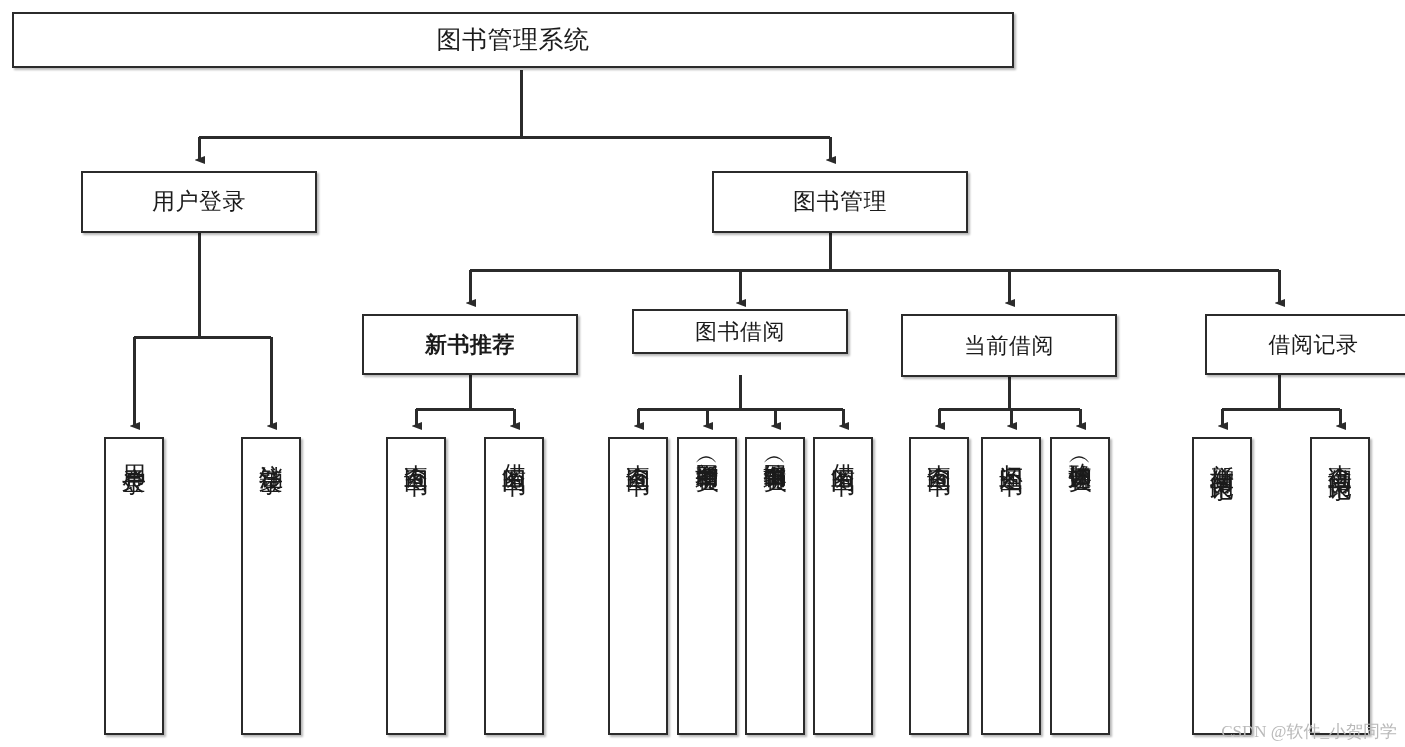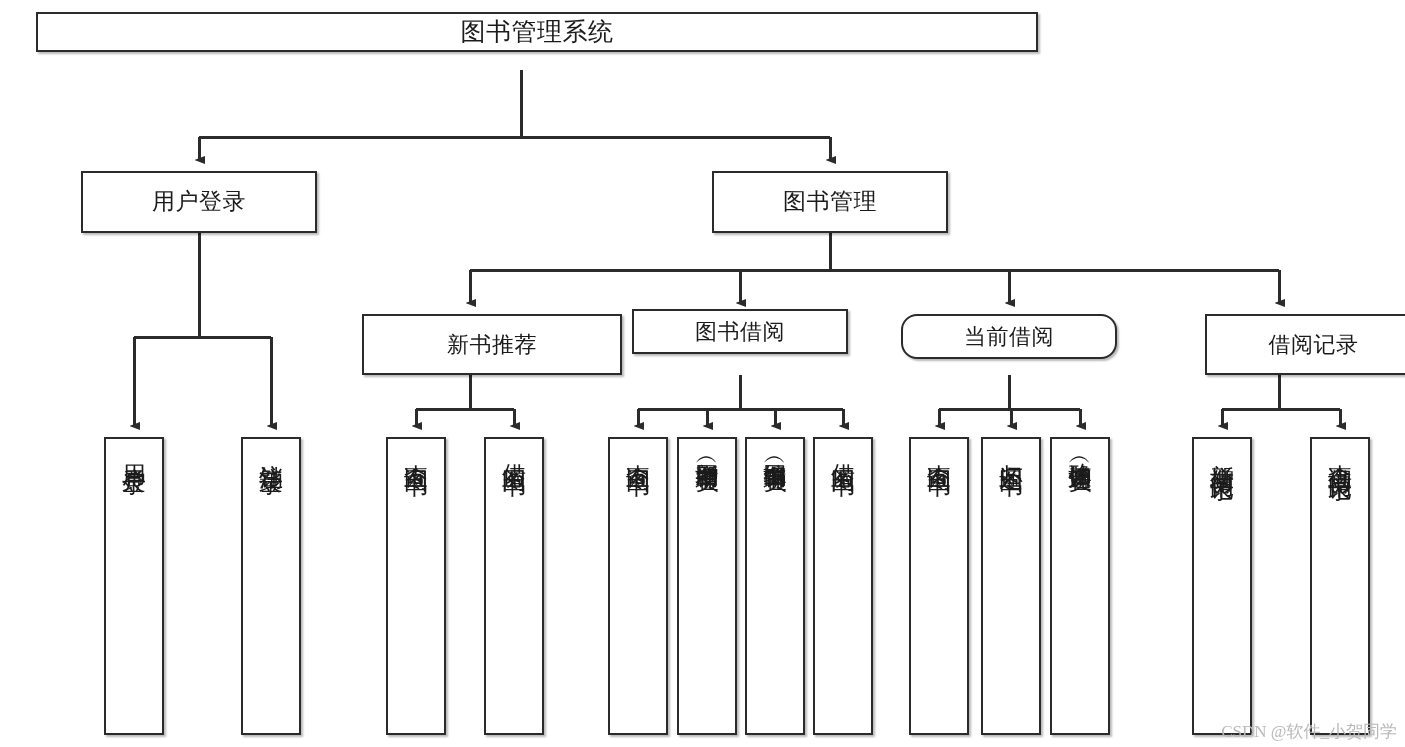--- a/index.html
+++ b/index.html
@@ -130,38 +130,38 @@
       <path d="M 1011 409 L 1011 426" marker-end="url(#arrow)"></path>
       <path d="M 1080 409 L 1080 426" marker-end="url(#arrow)"></path>
 
       <path d="M 1279 375 L 1279 409"></path>
       <path d="M 1222 409 L 1340 409"></path>
       <path d="M 1222 409 L 1222 426" marker-end="url(#arrow)"></path>
       <path d="M 1340 409 L 1340 426" marker-end="url(#arrow)"></path>
     </g>
   </svg>
 
-  <div class="node node-root" style="left:36px; top:12px; width:1002px; height:40px;">
+  <div class="node node-root" style="left:12px; top:12px; width:1002px; height:56px;">
     <span class="label">图书管理系统</span>
   </div>
 
   <div class="node node-l1" style="left:81px; top:171px; width:236px; height:62px;">
     <span class="label">用户登录</span>
   </div>
-  <div class="node node-l1" style="left:712px; top:171px; width:236px; height:62px;">
+  <div class="node node-l1" style="left:712px; top:171px; width:256px; height:62px;">
     <span class="label">图书管理</span>
   </div>
 
-  <div class="node node-l2" style="left:362px; top:314px; width:260px; height:61px;">
+  <div class="node node-l2" style="left:362px; top:314px; width:216px; height:61px;font-weight:bold;">
     <span class="label">新书推荐</span>
   </div>
   <div class="node node-l2" style="left:632px; top:309px; width:216px; height:45px;">
     <span class="label">图书借阅</span>
   </div>
-  <div class="node node-l2" style="left:901px; top:314px; width:216px; height:45px;border-radius:16px;">
+  <div class="node node-l2" style="left:901px; top:314px; width:216px; height:63px;">
     <span class="label">当前借阅</span>
   </div>
   <div class="node node-l2" style="left:1205px; top:314px; width:217px; height:61px;">
     <span class="label">借阅记录</span>
   </div>
 
   <div class="node node-leaf" style="left:104px; top:437px; width:60px; height:298px;">
     <span class="label">用户登录</span>
   </div>
   <div class="node node-leaf" style="left:241px; top:437px; width:60px; height:298px;">

